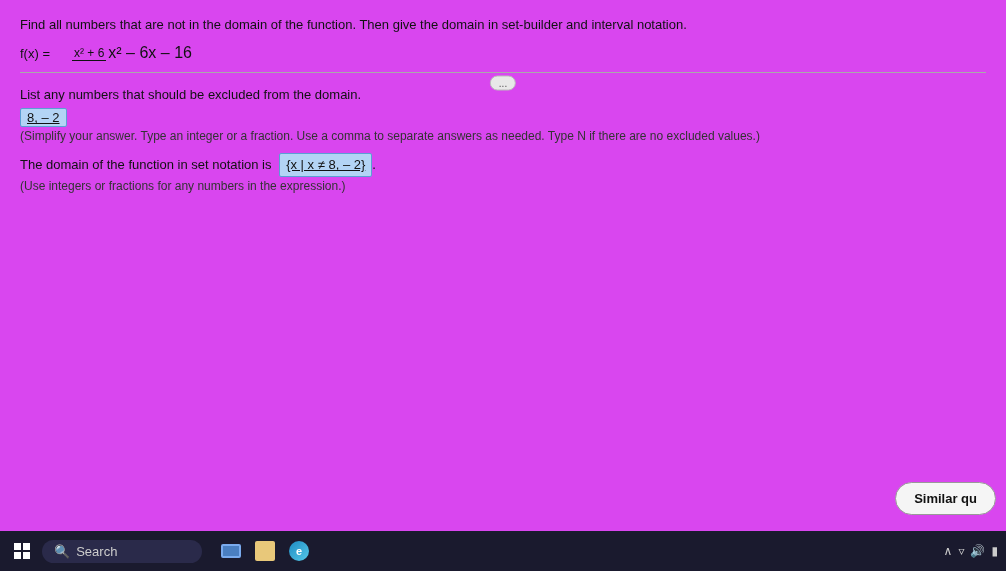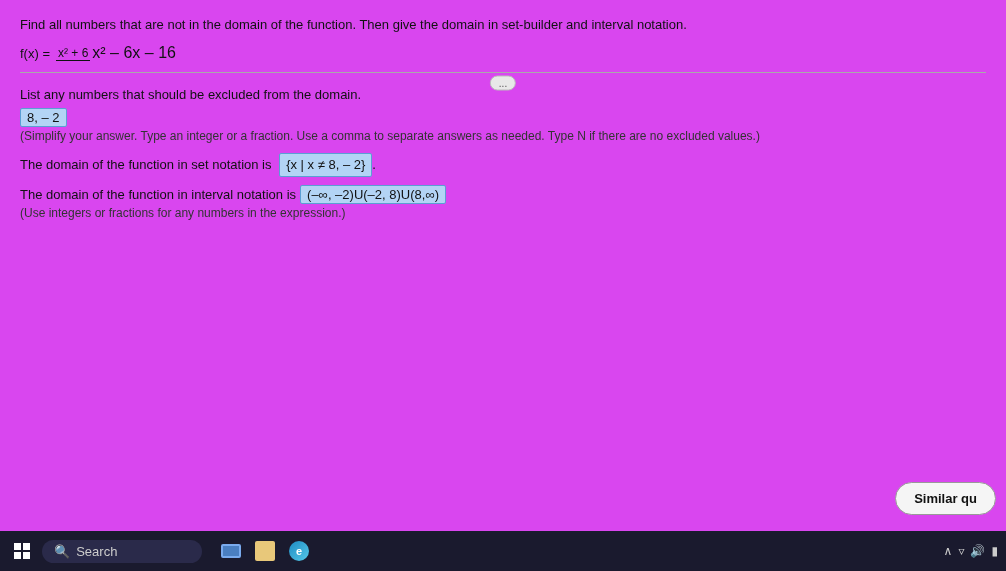--- a/index.html
+++ b/index.html
@@ -33,21 +33,21 @@
 
     .function-block {
       margin: 8px 0 6px 0;
       font-size: 13px;
       color: #111;
     }
 
     .function-label {
       display: inline-flex;
       align-items: center;
-      gap: 4px;
+      gap: 20px;
     }
 
     .fraction {
       display: inline-flex;
       flex-direction: row;
       align-items: center;
       font-size: 13px;
       vertical-align: middle;
       margin: 0 2px;
     }
@@ -91,20 +91,21 @@
     }
 
     .highlighted-answer {
       display: inline-block;
       background: #b3d4f5;
       border: 1.5px solid #5a9fd4;
       padding: 1px 6px;
       font-size: 13px;
       color: #111;
       border-radius: 2px;
+      text-decoration: underline;
     }
 
     .hint-text {
       font-size: 12px;
       color: #333;
       margin: 2px 0 10px 0;
     }
 
     .domain-text {
       font-size: 13px;
@@ -281,24 +282,20 @@
 
   <span class="highlighted-answer">8, – 2</span>
 
   <p class="hint-text">(Simplify your answer. Type an integer or a fraction. Use a comma to separate answers as needed. Type N if there are no excluded values.)</p>
 
   <div class="domain-text">
     <span>The domain of the function in set notation is</span>
     <span class="highlighted-answer" style="margin-left:4px;">{x | x ≠ 8, – 2}</span><span>.</span>
   </div>
 
-  <div class="interval-text">
-    <span>The domain of the function in interval notation is</span>
-    <span class="highlighted-answer">(–∞, –2)U(–2, 8)U(8,∞)</span>
-  </div>
   <p class="hint-text">(Use integers or fractions for any numbers in the expression.)</p>
 
 </div>
 
 <button class="similar-btn">Similar qu</button>
 
 <div class="taskbar">
 
   <div class="taskbar-start">
     <div class="start-icon">

